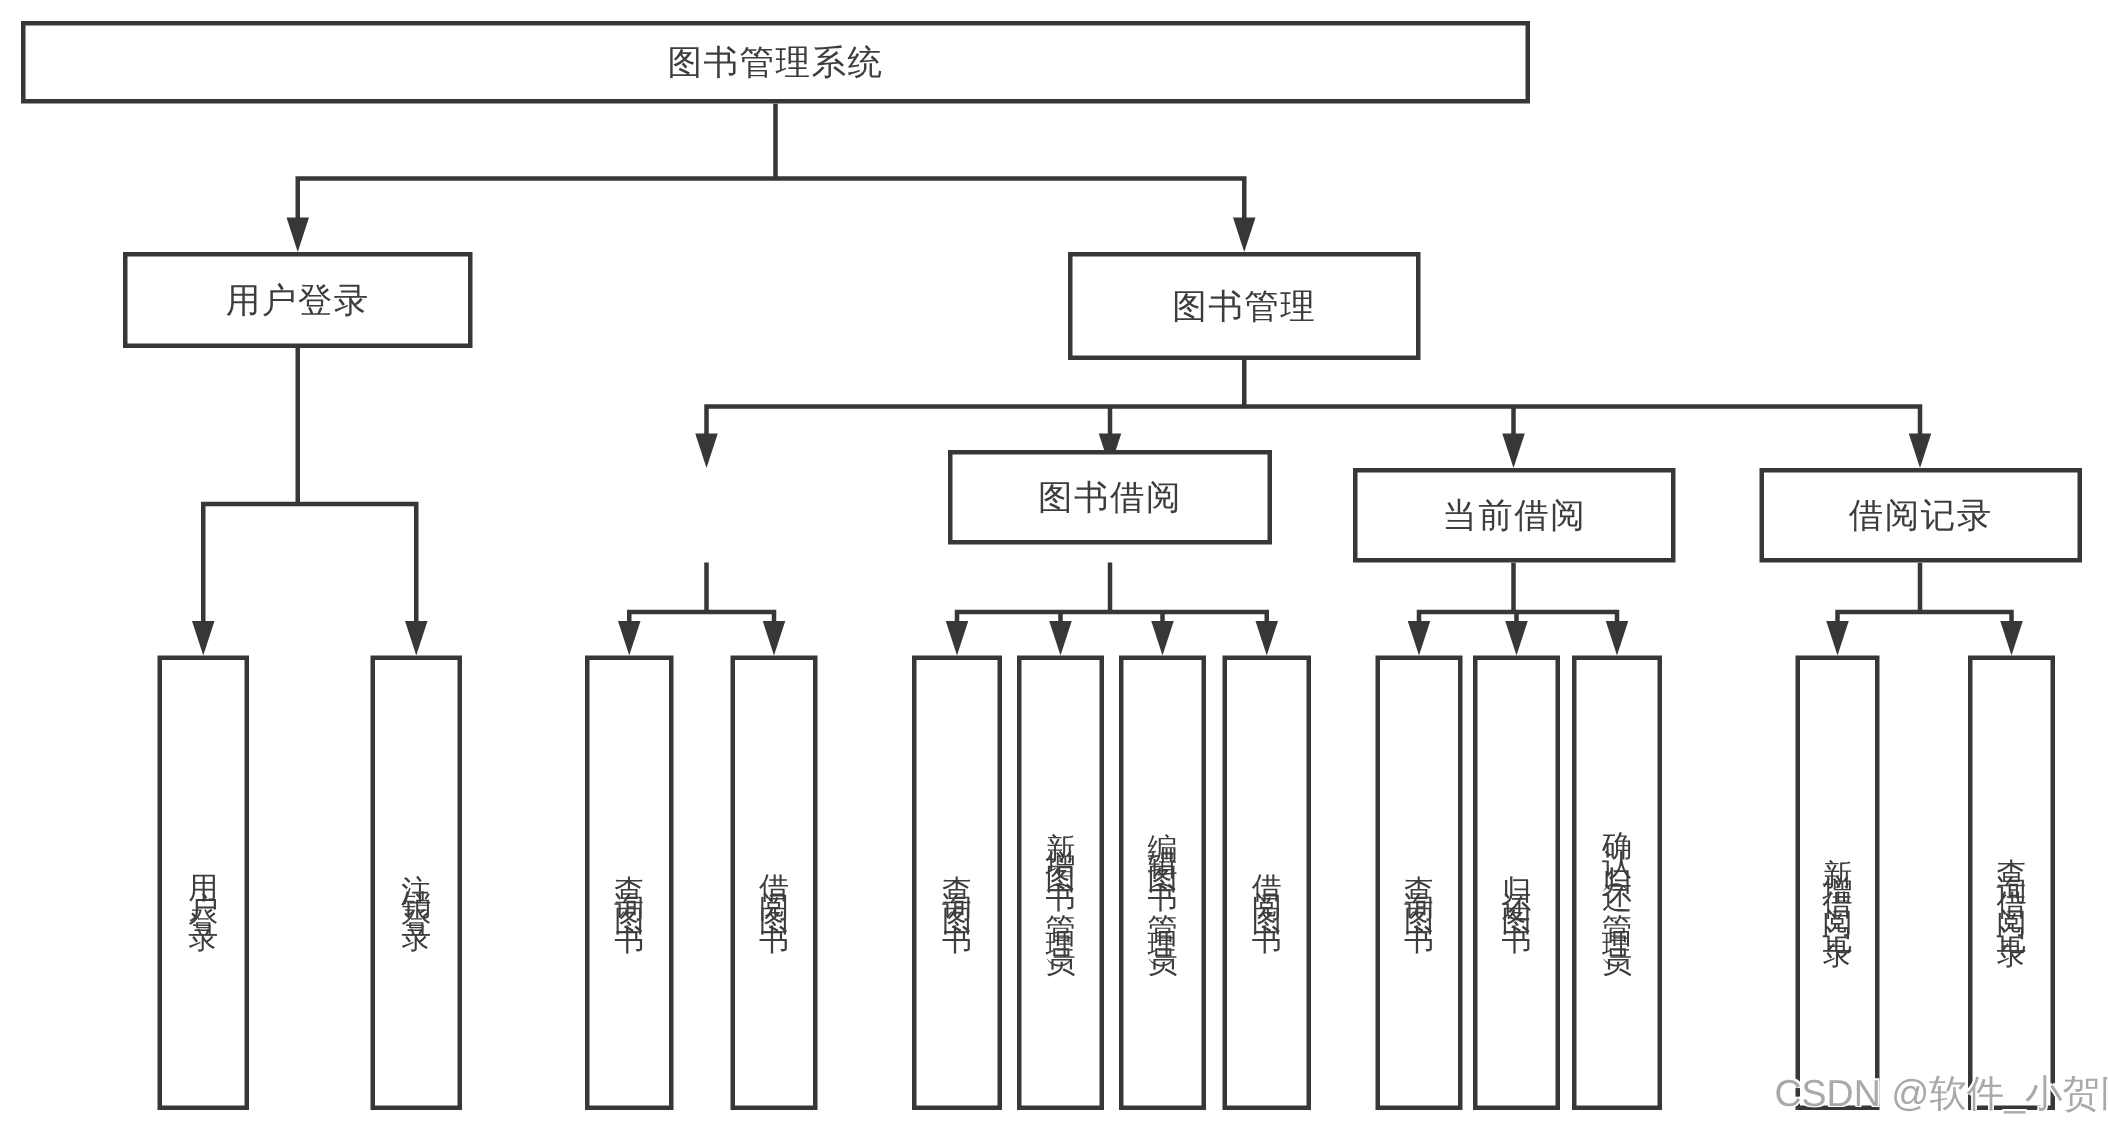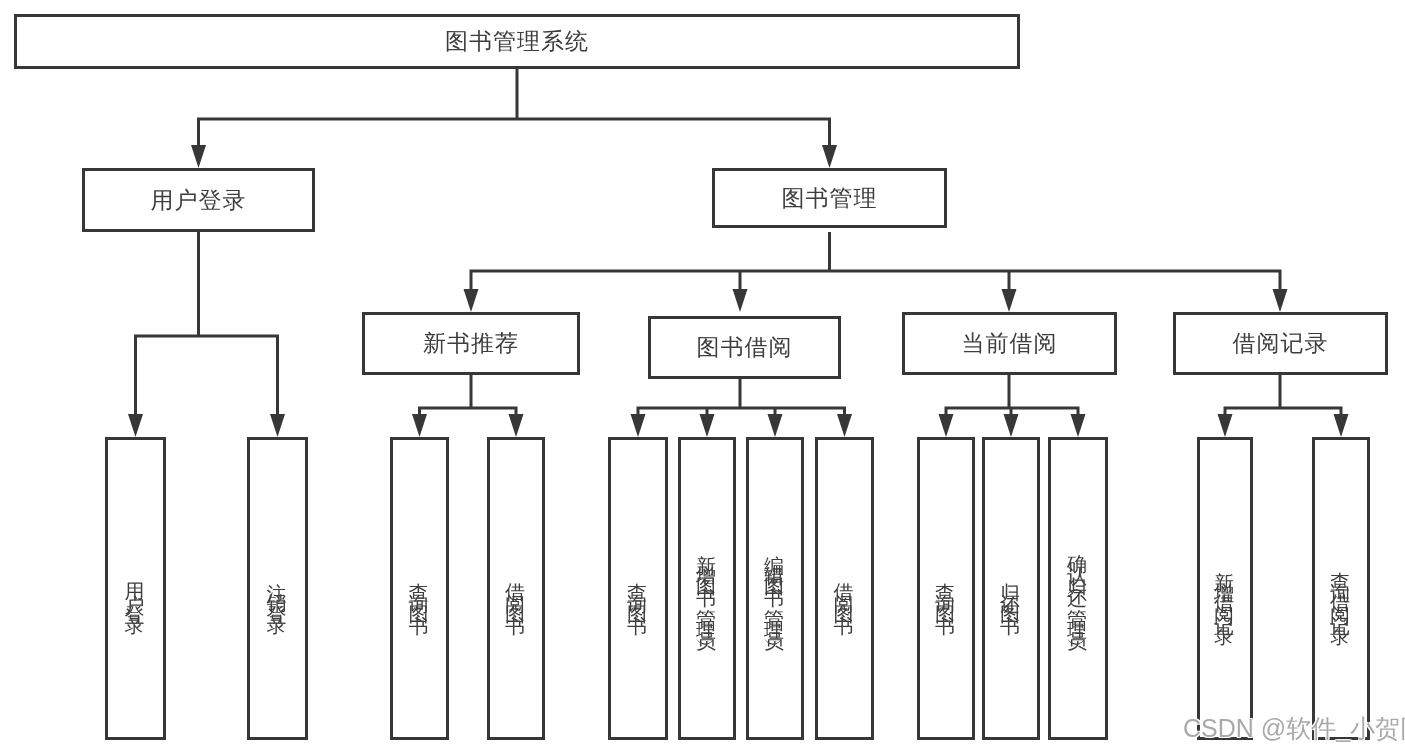--- a/index.html
+++ b/index.html
@@ -90,24 +90,23 @@
       <polygon points="1003.5,414 1018.5,414 1011,437"></polygon>
       <polygon points="1070.5,414 1085.5,414 1078,437"></polygon>
       <polygon points="1217.5,414 1232.5,414 1225,437"></polygon>
       <polygon points="1333.5,414 1348.5,414 1341,437"></polygon>
     </g>
   </svg>
 
   <div class="node h" style="left:14px; top:14px; width:1006px; height:55px;">图书管理系统</div>
 
   <div class="node h" style="left:82px; top:168px; width:233px; height:64px;">用户登录</div>
-  <div class="node h" style="left:712px; top:168px; width:235px; height:60px;">图书管理</div>
+  <div class="node h" style="left:712px; top:168px; width:235px; height:72px;">图书管理</div>
 
-  <div class="node h" style="left:362px; top:312px; width:218px; height:63px;">新书推荐</div>
-  <div class="node h" style="left:632px; top:316px; width:193px; height:63px;margin-left:16px;">图书借阅</div>
+  <div class="node h" style="left:632px; top:300px; width:216px; height:63px;">图书借阅</div>
   <div class="node h" style="left:1173px; top:312px; width:215px; height:63px;">借阅记录</div>
   <div class="node h" style="left:902px; top:312px; width:215px; height:63px;">当前借阅</div>
 
   <div class="node v" style="left:105px; top:437px; width:61px; height:303px;">用户登录</div>
   <div class="node v" style="left:247px; top:437px; width:61px; height:303px;">注销登录</div>
 
   <div class="node v" style="left:390px; top:437px; width:59px; height:303px;">查询图书</div>
   <div class="node v" style="left:487px; top:437px; width:58px; height:303px;">借阅图书</div>
 
   <div class="node v" style="left:608px; top:437px; width:60px; height:303px;">查询图书</div>

